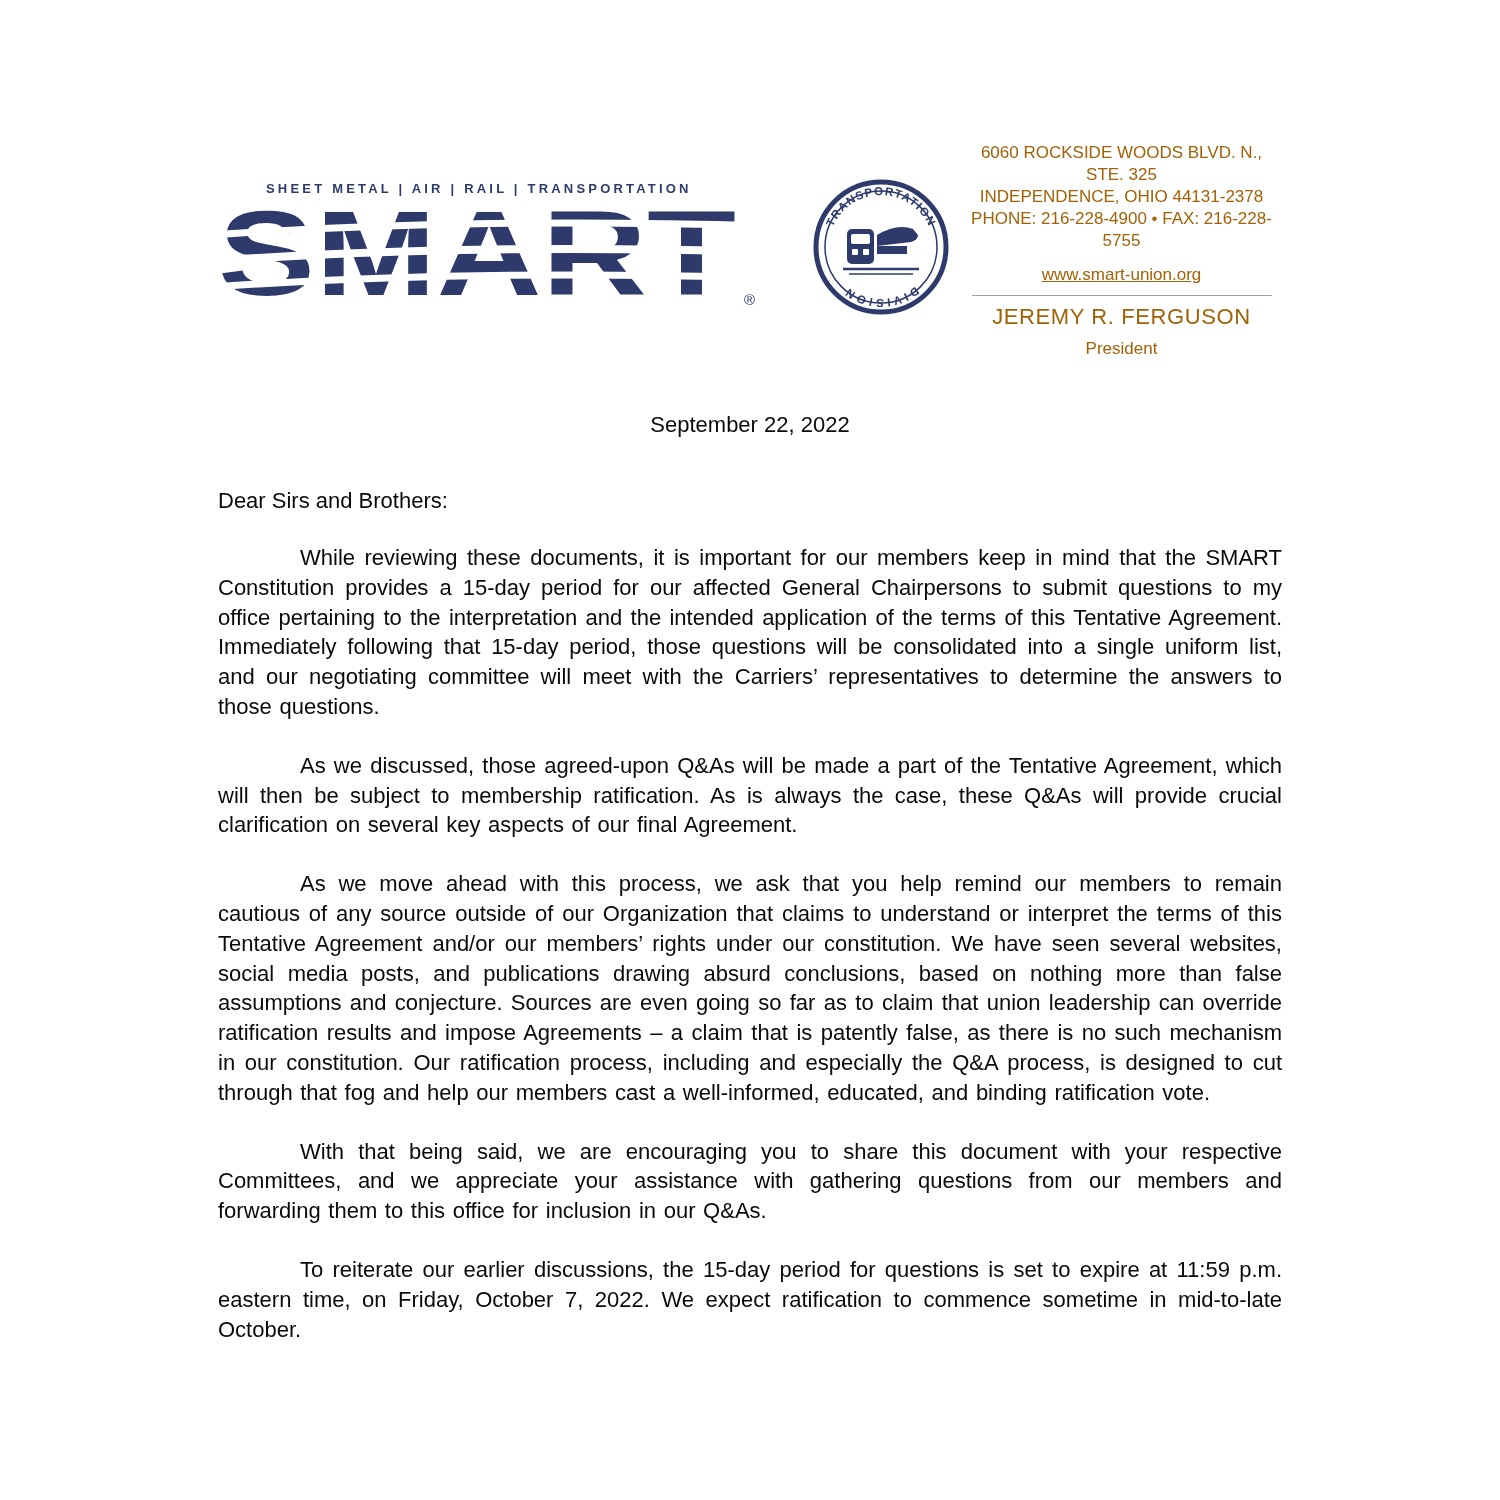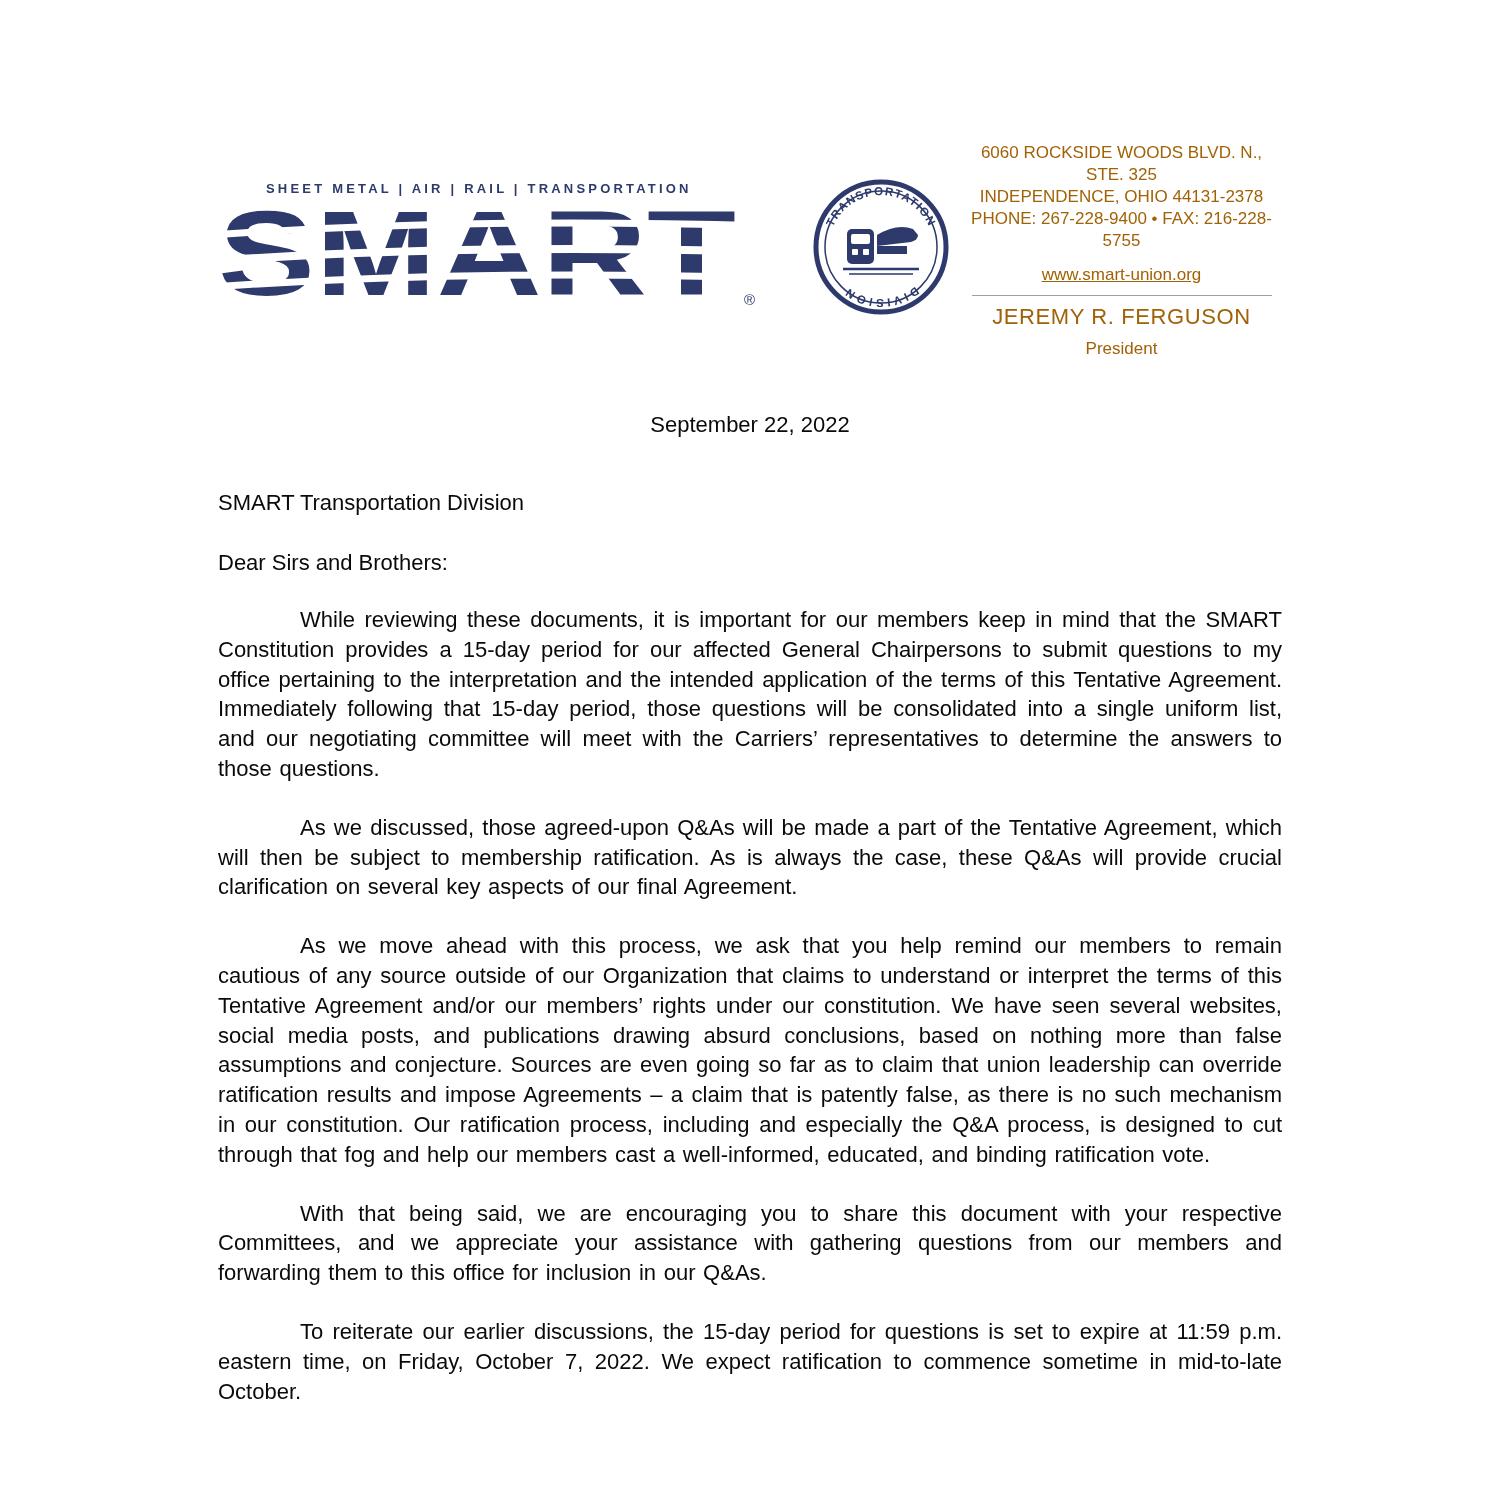--- a/index.html
+++ b/index.html
@@ -120,33 +120,32 @@
           <rect x="66" y="69" width="30" height="8" fill="#2d3a6b"></rect>
           <line x1="32" y1="92" x2="108" y2="92" stroke="#2d3a6b" stroke-width="2.5"></line>
           <line x1="38" y1="97" x2="102" y2="97" stroke="#2d3a6b" stroke-width="1.5"></line>
         </g>
       </svg>
     </div>
 
     <div class="contact">
       <div>6060 ROCKSIDE WOODS BLVD. N., STE. 325</div>
       <div>INDEPENDENCE, OHIO 44131-2378</div>
-      <div>PHONE: 267-228-9400 • FAX: 216-228-5755</div>
+      <div>PHONE: 216-228-4900 • FAX: 216-228-5755</div>
       <div class="site">www.smart-union.org</div>
       <hr class="rule">
       <div class="name">JEREMY R. FERGUSON</div>
       <div class="title">President</div>
     </div>
 
   </div>
 
   <div class="dateline">September 22, 2022</div>
 
   <div class="subject">
-    <div>SMART Transportation Division</div>
   </div>
 
   <div class="salutation">Dear Sirs and Brothers:</div>
 
   <p class="para">While reviewing these documents, it is important for our members keep in mind that the SMART Constitution provides a 15-day period for our affected General Chairpersons to submit questions to my office pertaining to the interpretation and the intended application of the terms of this Tentative Agreement. Immediately following that 15-day period, those questions will be consolidated into a single uniform list, and our negotiating committee will meet with the Carriers’ representatives to determine the answers to those questions.</p>
   <p class="para">As we discussed, those agreed-upon Q&amp;As will be made a part of the Tentative Agreement, which will then be subject to membership ratification. As is always the case, these Q&amp;As will provide crucial clarification on several key aspects of our final Agreement.</p>
   <p class="para">As we move ahead with this process, we ask that you help remind our members to remain cautious of any source outside of our Organization that claims to understand or interpret the terms of this Tentative Agreement and/or our members’ rights under our constitution. We have seen several websites, social media posts, and publications drawing absurd conclusions, based on nothing more than false assumptions and conjecture. Sources are even going so far as to claim that union leadership can override ratification results and impose Agreements – a claim that is patently false, as there is no such mechanism in our constitution. Our ratification process, including and especially the Q&amp;A process, is designed to cut through that fog and help our members cast a well-informed, educated, and binding ratification vote.</p>
   <p class="para">With that being said, we are encouraging you to share this document with your respective Committees, and we appreciate your assistance with gathering questions from our members and forwarding them to this office for inclusion in our Q&amp;As.</p>
   <p class="para">To reiterate our earlier discussions, the 15-day period for questions is set to expire at 11:59 p.m. eastern time, on Friday, October 7, 2022. We expect ratification to commence sometime in mid-to-late October.</p>
 

